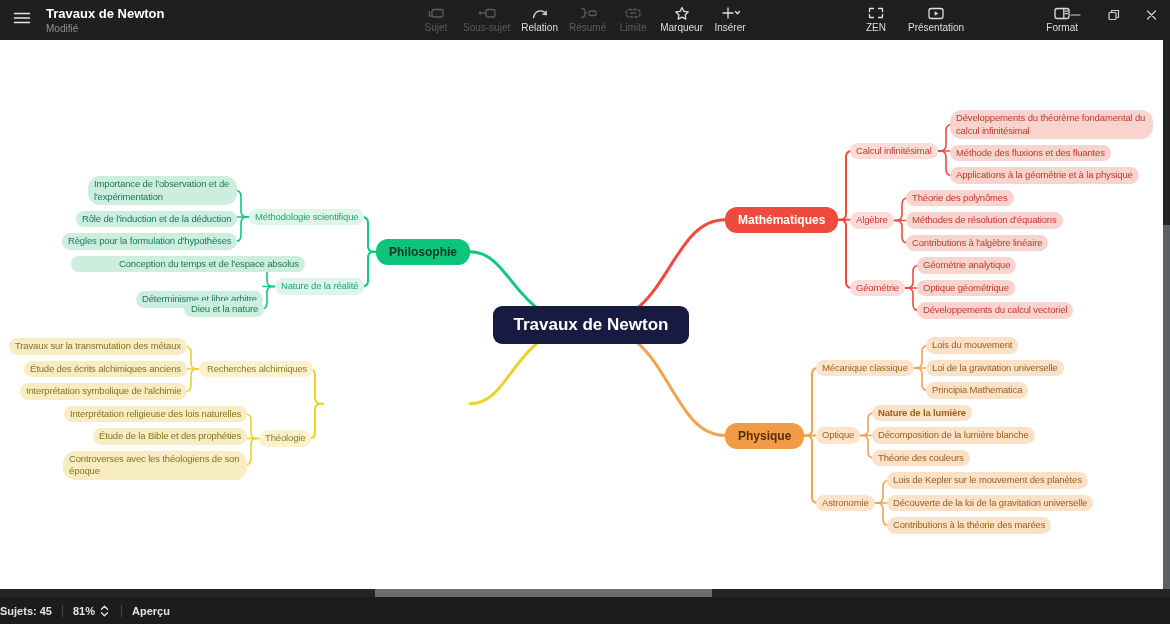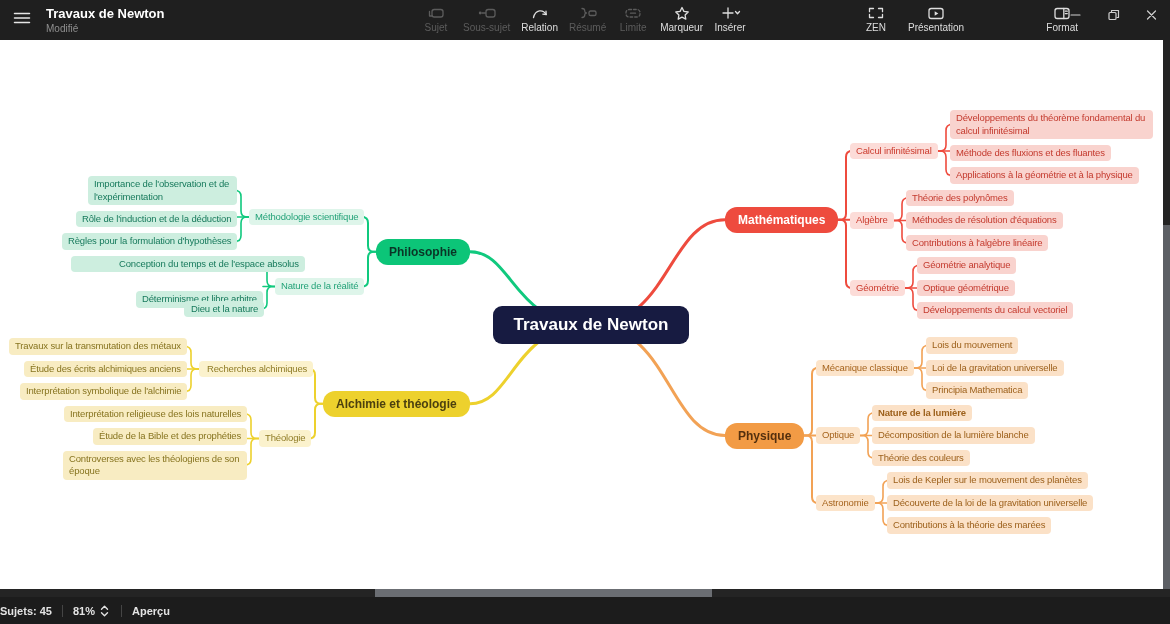--- a/index.html
+++ b/index.html
@@ -24,21 +24,21 @@
 
   
   .canvas { position:absolute; top:40px; left:0; width:1163px; height:549px;
             background:#ffffff; overflow:hidden; }
   svg.links { position:absolute; left:0; top:0; }
   .node { position:absolute; cursor:pointer; }
   .node-center { background:#171b41; color:#fff; font-size:17px; font-weight:bold;
                  padding:9px 21px; border-radius:9px; white-space:nowrap; }
   .node-main { font-size:12px; font-weight:bold; padding:6px 13px; border-radius:12px; white-space:nowrap; }
   .node-sub, .node-leaf { font-size:9.5px; letter-spacing:-0.15px; line-height:1.32;
-                          padding:2px 6px; border-radius:4px; white-space:nowrap; }
+                          padding:2px 6px; border-radius:12px; white-space:nowrap; }
   .node-leaf.wrap { white-space:normal; }
 
   
   .vscroll { position:absolute; top:40px; right:0; width:7px; height:549px; background:#242424; }
   .vscroll .thumb { position:absolute; left:0; top:185px; width:7px; height:364px; background:#5d6065; }
   .hscroll { position:absolute; top:589px; left:0; width:1170px; height:8px; background:#242424; }
   .hscroll .thumb { position:absolute; top:0; left:375px; width:337px; height:8px; background:#6b6e73; }
 
   
   .statusbar { position:absolute; top:597px; left:0; width:1170px; height:27px; background:#1c1c1c;
@@ -250,21 +250,20 @@
     <div class="node node-leaf" style="background: rgb(251, 225, 199); color: rgb(157, 97, 28); left: 887px; top: 477px;">Contributions à la théorie des marées</div>
     <div class="node node-main" style="background: rgb(12, 197, 120); color: rgb(10, 53, 38); left: 376px; top: 198.75px;">Philosophie</div>
     <div class="node node-sub" style="background: rgb(222, 245, 234); color: rgb(35, 162, 120); left: 249px; top: 168.5px;">Méthodologie scientifique</div>
     <div class="node node-leaf wrap" style="background: rgb(205, 238, 223); color: rgb(23, 122, 92); width: 149px; left: 88px; top: 136px;">Importance de l'observation et de l'expérimentation</div>
     <div class="node node-leaf" style="background: rgb(205, 238, 223); color: rgb(23, 122, 92); left: 76px; top: 170.5px;">Rôle de l'induction et de la déduction</div>
     <div class="node node-leaf" style="background: rgb(205, 238, 223); color: rgb(23, 122, 92); left: 62px; top: 193px;">Règles pour la formulation d'hypothèses</div>
     <div class="node node-sub" style="background: rgb(222, 245, 234); color: rgb(35, 162, 120); left: 275px; top: 238px;">Nature de la réalité</div>
     <div class="node node-leaf" style="background: rgb(205, 238, 223); color: rgb(23, 122, 92); left: 71px; top: 215.5px; padding-left: 48px;">Conception du temps et de l'espace absolus</div>
     <div class="node node-leaf" style="background: rgb(205, 238, 223); color: rgb(23, 122, 92); left: 136px; top: 238px; margin-top: 13px;">Déterminisme et libre arbitre</div>
     <div class="node node-leaf" style="background: rgb(205, 238, 223); color: rgb(23, 122, 92); left: 184px; top: 260.5px; padding-left: 7px;">Dieu et la nature</div>
-    <div class="node node-main" style="background: rgb(237, 209, 45); color: rgb(76, 64, 15); left: 323px; top: 350.75px;">Alchimie et théologie</div>
     <div class="node node-sub" style="background: rgb(251, 242, 205); color: rgb(143, 124, 38); left: 199px; top: 320.5px; padding-left: 8px;">Recherches alchimiques</div>
     <div class="node node-leaf" style="background: rgb(248, 236, 194); color: rgb(135, 116, 32); left: 9px; top: 298px;">Travaux sur la transmutation des métaux</div>
     <div class="node node-leaf" style="background: rgb(248, 236, 194); color: rgb(135, 116, 32); left: 24px; top: 320.5px;">Étude des écrits alchimiques anciens</div>
     <div class="node node-leaf" style="background: rgb(248, 236, 194); color: rgb(135, 116, 32); left: 20px; top: 343px;">Interprétation symbolique de l'alchimie</div>
     <div class="node node-sub" style="background: rgb(251, 242, 205); color: rgb(143, 124, 38); left: 259px; top: 390px;">Théologie</div>
     <div class="node node-leaf" style="background: rgb(248, 236, 194); color: rgb(135, 116, 32); left: 64px; top: 365.5px;">Interprétation religieuse des lois naturelles</div>
     <div class="node node-leaf" style="background: rgb(248, 236, 194); color: rgb(135, 116, 32); left: 93px; top: 388px;">Étude de la Bible et des prophéties</div>
     <div class="node node-leaf wrap" style="background: rgb(248, 236, 194); color: rgb(135, 116, 32); width: 184px; left: 63px; top: 410.5px;">Controverses avec les théologiens de son époque</div>
     <div class="node node-center" style="background: rgb(23, 27, 65); color: rgb(255, 255, 255); left: 492.5px; top: 266px;">Travaux de Newton</div>
   </div>

